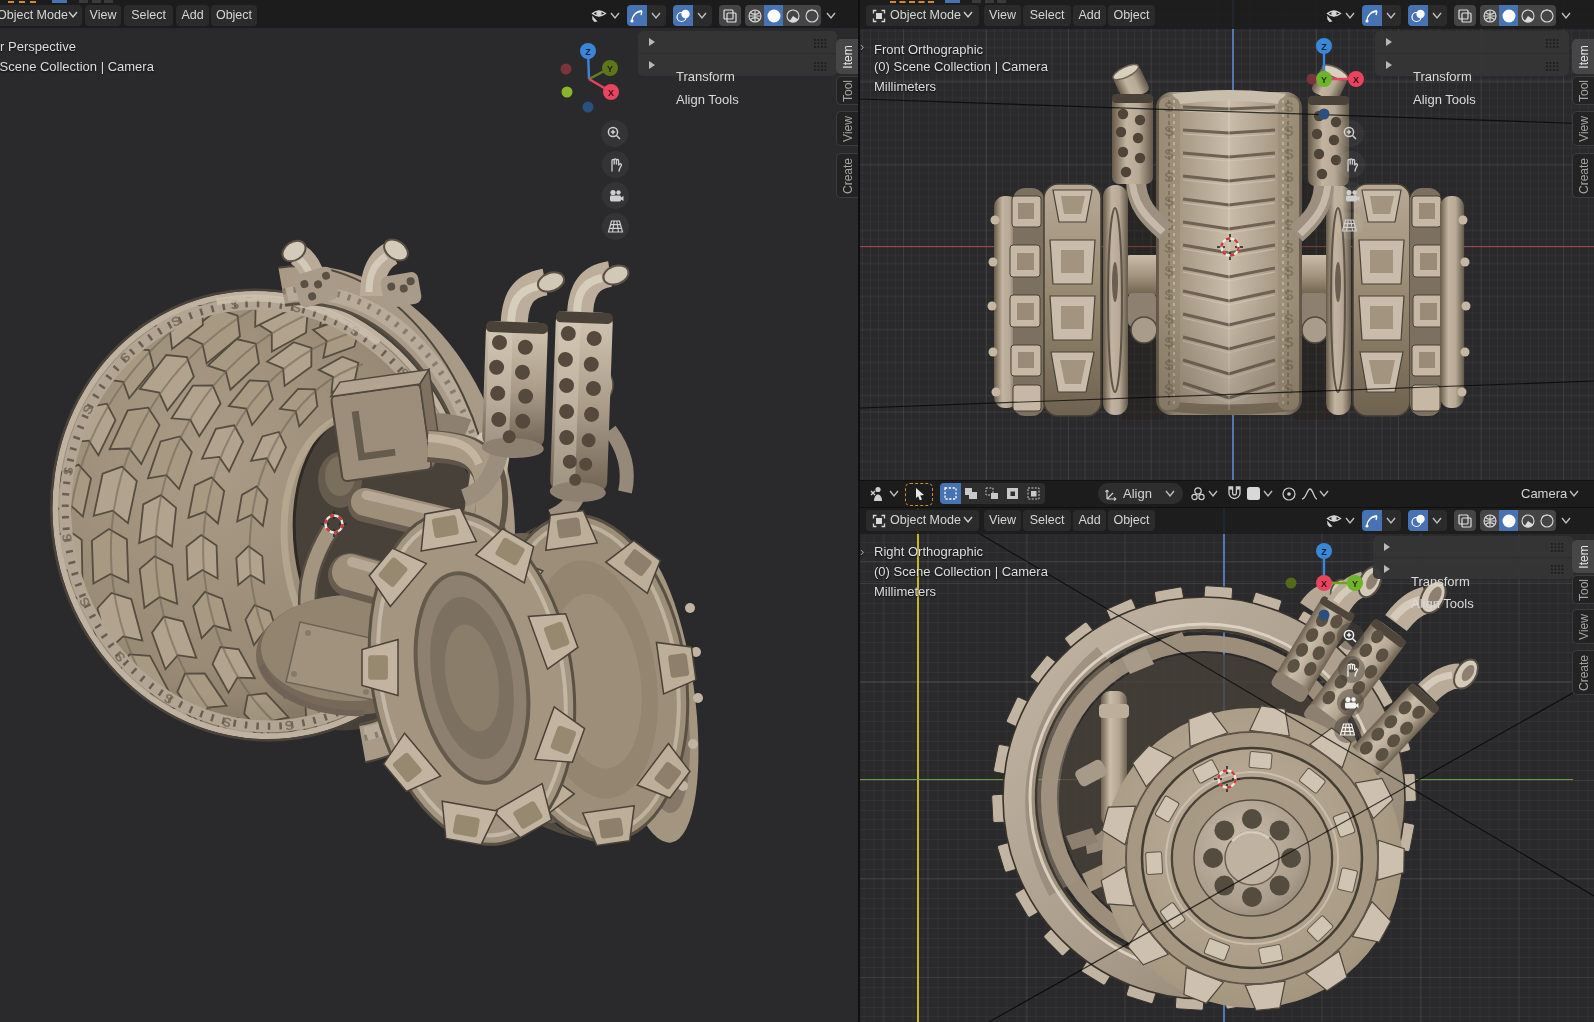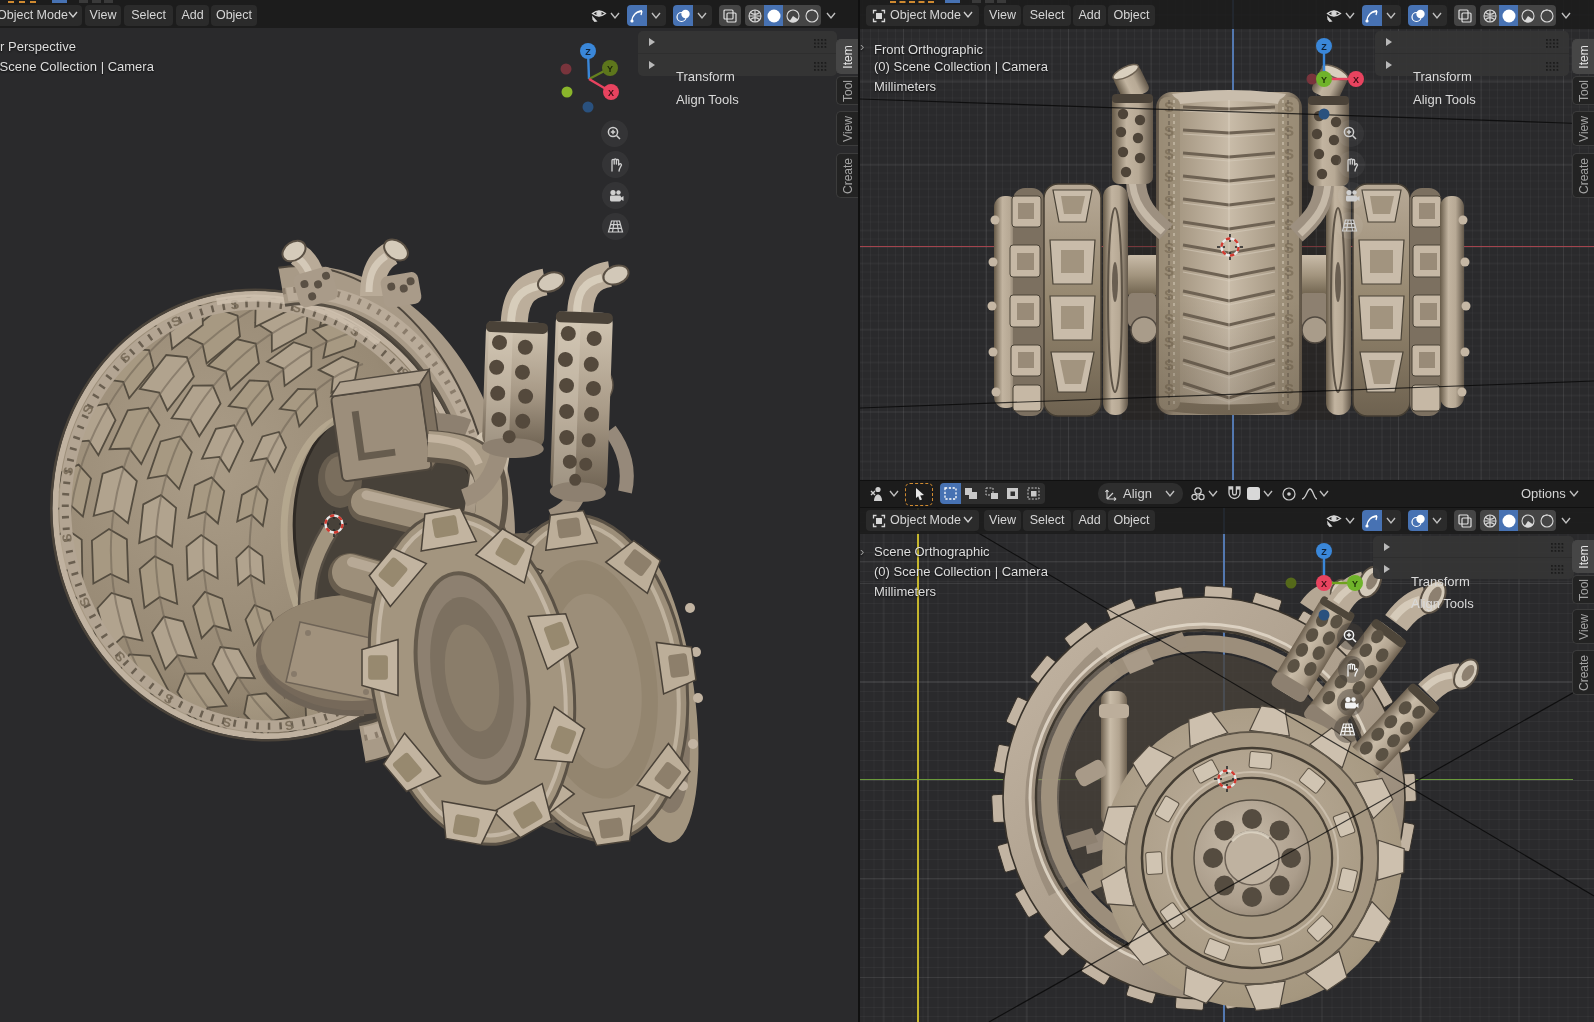--- a/index.html
+++ b/index.html
@@ -1204,21 +1204,21 @@
   <svg style="position:absolute;left:421px;top:5px;" width="16" height="16">
         <circle cx="8" cy="8" r="6" fill="none" stroke="#cdcdcd" stroke-width="1.2"></circle>
         <circle cx="8" cy="8" r="1.8" fill="#cdcdcd"></circle>
       </svg>
   <svg style="position:absolute;left:441px;top:5px;" width="17" height="16">
         <path d="M1 13 C 5 13 6 3 9 3 S 13 13 16 13" fill="none" stroke="#cdcdcd" stroke-width="1.3"></path>
       </svg>
   <svg style="position:absolute;left:459px;top:9px;" width="10" height="8">
         <path d="M1 1 L5 6 L9 1" stroke="#bfbfbf" stroke-width="1.4" fill="none"></path>
       </svg>
-  <div style="position:absolute;left:661px;top:2px;color:#d4d4d4;font-size:13px;line-height:21px;">Options</div>
+  <div style="position:absolute;left:661px;top:2px;color:#d4d4d4;font-size:13px;line-height:21px;">Camera</div>
   <svg style="position:absolute;left:709px;top:9px;" width="10" height="8">
         <path d="M1 1 L5 6 L9 1" stroke="#bfbfbf" stroke-width="1.4" fill="none"></path>
       </svg>
 </div>
 
 <div class="vp gridB" id="vpB" style="left:860px;top:508px;width:734px;height:514px;">
   <div class="axisline" style="left:57px;top:0;width:1.5px;height:514px;background:rgba(205,190,45,0.95);"></div>
   <div class="axisline" style="left:363px;top:0;width:1.5px;height:514px;background:rgba(86,128,190,0.9);"></div>
   <div class="axisline" style="left:0;top:271px;width:713px;height:1px;background:rgba(110,160,60,0.95);"></div>
   <svg class="mdl" id="svgB" width="734" height="514" viewBox="0 0 734 514" style="left:0;top:0;">
@@ -1527,21 +1527,21 @@
         </g>
       </svg>
   <div class="menu" style="left:30px;top:2px;">Object Mode</div>
   <svg class="menu" style="left:103px;top:8px;" width="10" height="8">
         <path d="M1 1 L5 6 L9 1" stroke="#cfcfcf" stroke-width="1.4" fill="none"></path>
       </svg>
   <div class="pill" style="left:124px;top:2px;width:37px;">View</div>
   <div class="pill" style="left:163px;top:2px;width:48px;">Select</div>
   <div class="pill" style="left:213px;top:2px;width:33px;">Add</div>
   <div class="pill" style="left:248px;top:2px;width:47px;">Object</div>
-  <div class="ovtxt" style="left:14px;top:36px;">Scene Orthographic</div>
+  <div class="ovtxt" style="left:14px;top:36px;">Right Orthographic</div>
   <div class="ovtxt" style="left:14px;top:56px;">(0) Scene Collection | Camera</div>
   <div class="ovtxt" style="left:14px;top:76px;">Millimeters</div>
   <div class="ovtxt" style="left:0px;top:36px;color:#9a9a9a;">›</div>
   <div style="position:absolute;left:465px;top:2px;width:250px;height:21px;z-index:33;">
     <svg style="position:absolute;left:0;top:2px;" width="17" height="17">
           <g fill="none" stroke="#d5d5d5" stroke-width="1.3">
             <path d="M2.5 6.5 Q9 1.5 15.5 6.5 Q9 11.5 2.5 6.5 Z"></path>
             <circle cx="9" cy="6.5" r="2" fill="#d5d5d5"></circle>
             <path d="M2 8.5 L7.5 14.5 L4.5 15 L2.5 12.5 Z" fill="#d5d5d5" stroke="none"></path>
           </g>

